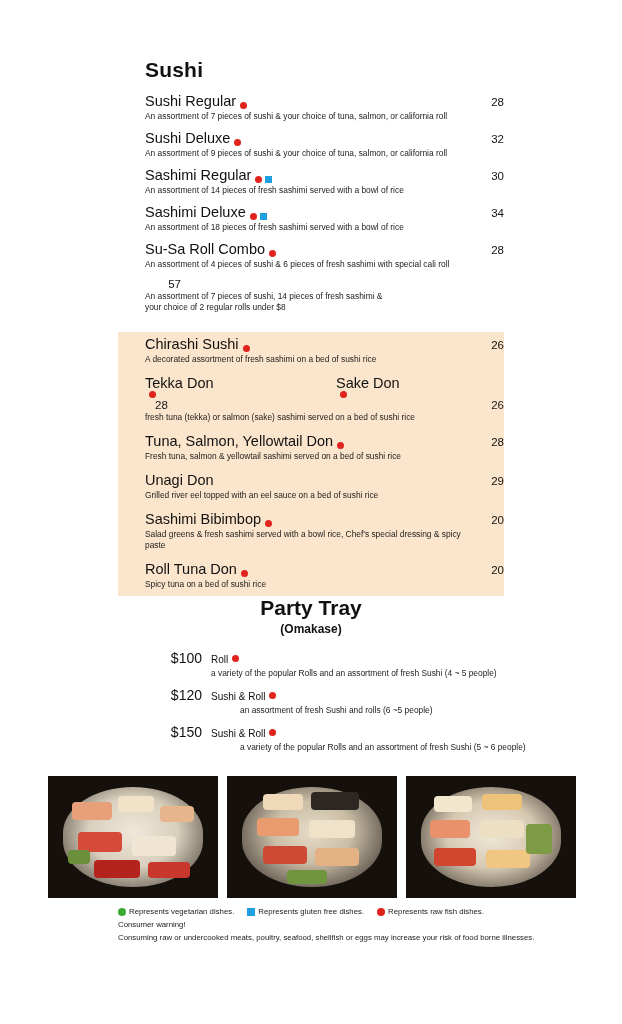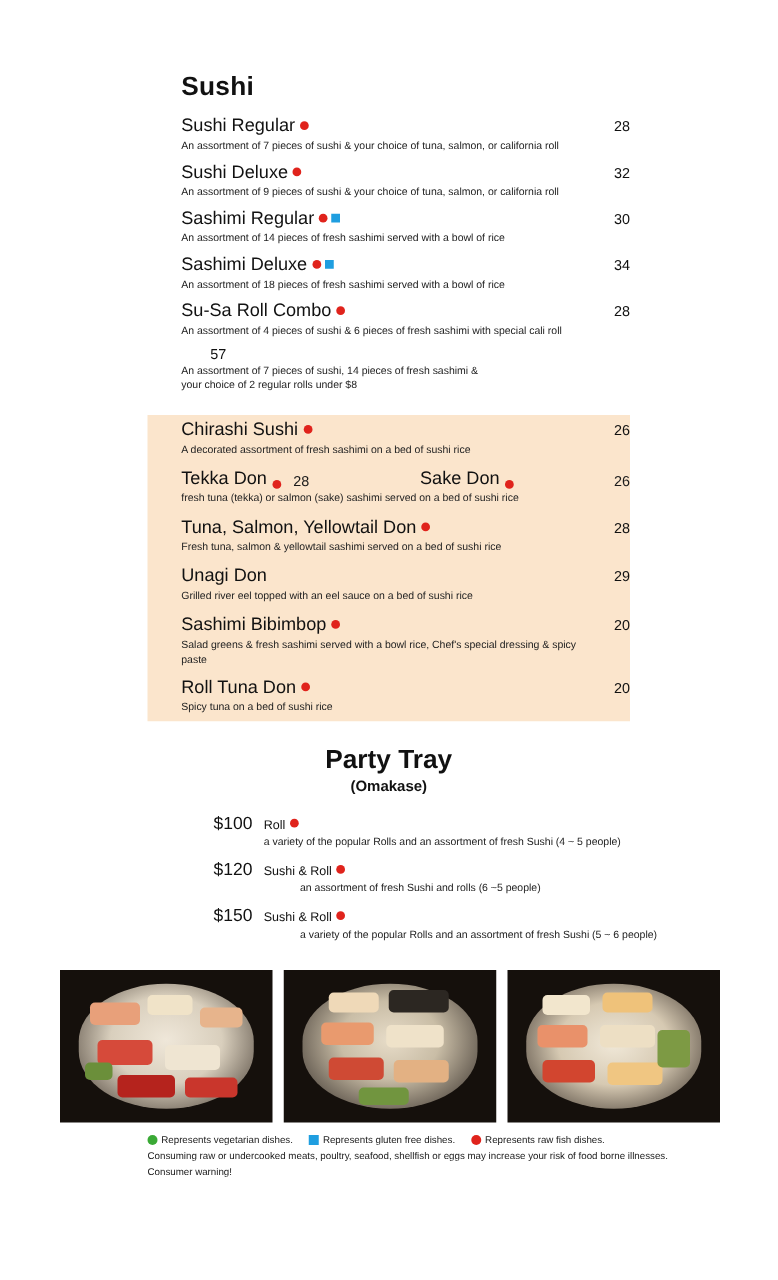--- a/index.html
+++ b/index.html
@@ -51,21 +51,21 @@
   }
 
   .item-head {
     display: flex;
     align-items: baseline;
     justify-content: space-between;
   }
 
   .item-name-wrap {
     display: flex;
-    align-items: center;
+    align-items: flex-end;
     flex: 1 1 auto;
   }
 
   .item-name {
     font-size: 14.5px;
     font-weight: normal;
     color: #111;
     line-height: 1.2;
     white-space: nowrap;
   }
@@ -121,21 +121,22 @@
   }
   .highlight-block .menu-item { padding-top: 4px; padding-bottom: 5px; }
 
   
   .double-row .item-head {
     justify-content: flex-start;
   }
   .double-row .left-group,
   .double-row .right-group {
     display: flex;
-    align-items: flex-end;
+    align-items: flex-start;
+    flex-direction: column;
   }
   .double-row .left-group { width: 135px; }
   .double-row .mid-price {
     font-size: 11.5px;
     margin-left: 10px;
   }
   .double-row .right-group {
     margin-left: 56px;
     flex: 1 1 auto;
   }
@@ -525,17 +526,17 @@
       </span>
       <span class="legend-key">
         <i class="square"></i>
         <span>Represents gluten free dishes.</span>
       </span>
       <span class="legend-key">
         <i class="dot red"></i>
         <span>Represents raw fish dishes.</span>
       </span>
     </div>
+    <div class="legend-warn">Consumer warning!</div>
     <div class="legend-warn">Consuming raw or undercooked meats, poultry, seafood, shellfish or eggs may increase your risk of food borne illnesses.</div>
-    <div class="legend-warn">Consumer warning!</div>
   </div>
 
 </div>
 
 </body></html>

